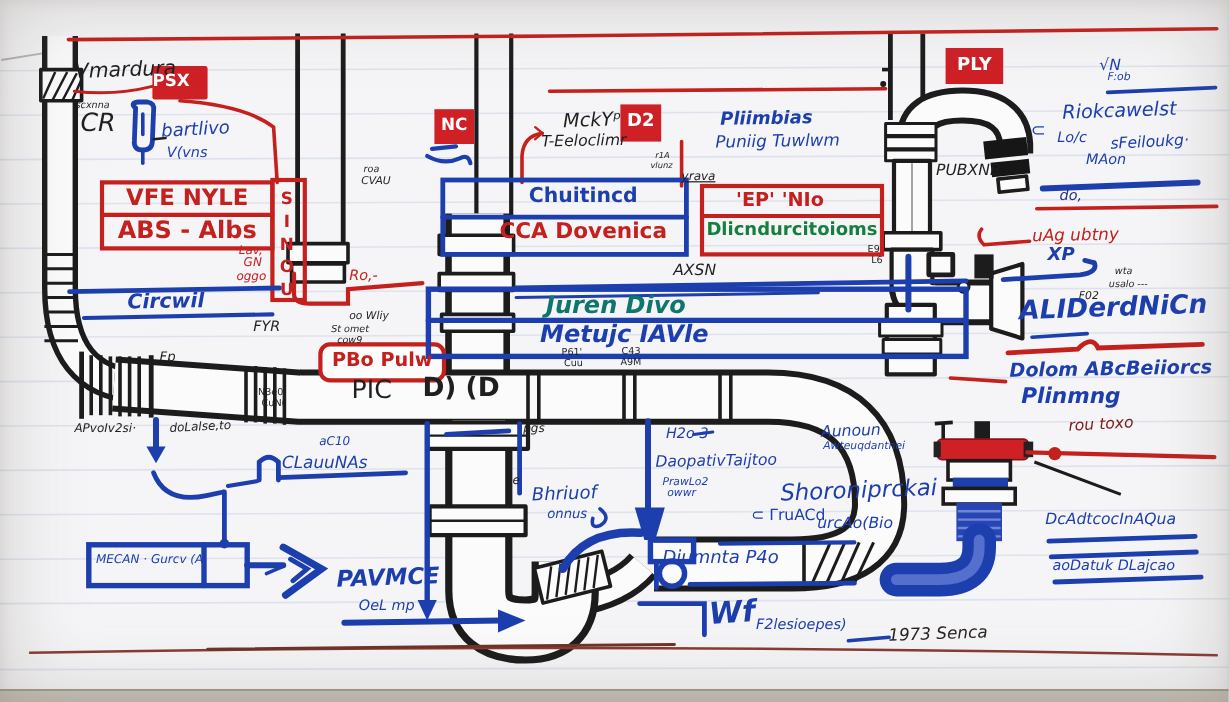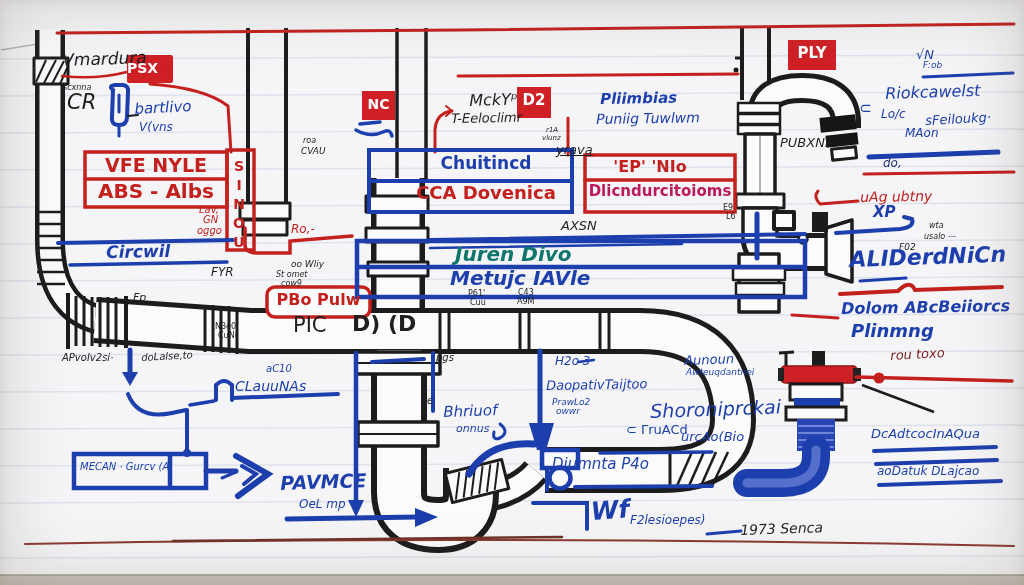--- a/index.html
+++ b/index.html
@@ -324,21 +324,21 @@
       <span class="lbl" style="left: 134px; top: 102px; font-size: 15px; color: rgb(29, 63, 174); transform: rotate(-3deg); font-style: italic;">bartlivo</span>
       <span class="lbl" style="left: 139px; top: 121px; font-size: 12px; color: rgb(29, 63, 174); font-style: italic;">V(vns</span>
       <span class="lbl" style="left: 127px; top: 61px; font-size: 14px; color: rgb(255, 255, 255); font-weight: bold; width: 46px; ">PSX</span>
       <span class="lbl" style="left: 303px; top: 137px; font-size: 8px; color: rgb(31, 31, 31); font-style: italic;">roa</span>
       <span class="lbl" style="left: 301px; top: 147px; font-size: 9px; color: rgb(31, 31, 31); font-style: italic;">CVAU</span>
       <span class="lbl" style="left: 362px; top: 97px; font-size: 14px; color: rgb(255, 255, 255); font-weight: bold; width: 33px; text-align: center;">NC</span>
       <span class="lbl" style="left: 469px; top: 93px; font-size: 16px; color: rgb(31, 31, 31); transform: rotate(-2deg); font-style: italic;">MckYᵖ</span>
       <span class="lbl" style="left: 451px; top: 112px; font-size: 13px; color: rgb(31, 31, 31); transform: rotate(-1deg); font-style: italic;">T-Eeloclimr</span>
       <span class="lbl" style="left: 546px; top: 127px; font-size: 7px; color: rgb(31, 31, 31); font-style: italic;">r1A</span>
       <span class="lbl" style="left: 542px; top: 135px; font-size: 7px; color: rgb(31, 31, 31); font-style: italic;">vlunz</span>
-      <span class="lbl" style="left: 556px; top: 143px; font-size: 13px; color: rgb(31, 31, 31); font-style: italic; text-decoration: underline;">yrava</span>
+      <span class="lbl" style="left: 568px; top: 143px; font-size: 10px; color: rgb(31, 31, 31); font-style: italic; text-decoration: underline;">yrava</span>
       <span class="lbl" style="left: 517px; top: 93px; font-size: 15px; color: rgb(255, 255, 255); font-weight: bold; width: 34px; text-align: center;">D2</span>
       <span class="lbl" style="left: 600px; top: 92px; font-size: 15px; color: rgb(29, 63, 174); transform: rotate(-1deg); font-weight: bold; font-style: italic;">Pliimbias</span>
       <span class="lbl" style="left: 596px; top: 112px; font-size: 14px; color: rgb(29, 63, 174); transform: rotate(-1deg); font-style: italic;">Puniig Tuwlwm</span>
       <span class="lbl" style="left: 788px; top: 46px; font-size: 15px; color: rgb(255, 255, 255); font-weight: bold; width: 48px; text-align: center;">PLY</span>
       <span class="lbl" style="left: 780px; top: 136px; font-size: 13px; color: rgb(31, 31, 31); font-style: italic;">PUBXNB</span>
       <span class="lbl" style="left: 723px; top: 204px; font-size: 8px; color: rgb(31, 31, 31);">E9</span>
       <span class="lbl" style="left: 726px; top: 213px; font-size: 8px; color: rgb(31, 31, 31);">L6</span>
       <span class="lbl" style="left: 916px; top: 48px; font-size: 13px; color: rgb(29, 63, 174); font-style: italic;">√N</span>
       <span class="lbl" style="left: 923px; top: 61px; font-size: 9px; color: rgb(29, 63, 174); font-style: italic;">F:ob</span>
       <span class="lbl" style="left: 885px; top: 86px; font-size: 16px; color: rgb(29, 63, 174); transform: rotate(-2deg); font-style: italic;">Riokcawelst</span>
@@ -350,21 +350,21 @@
       <span class="lbl" style="left: 85px; top: 156px; font-size: 19px; color: rgb(196, 32, 29); font-weight: bold; width: 142px; text-align: center;">VFE NYLE</span>
       <span class="lbl" style="left: 85px; top: 181px; font-size: 20px; color: rgb(196, 32, 29); font-weight: bold; width: 142px; text-align: center;">ABS - Albs</span>
       <span class="lbl" style="left: 199px; top: 205px; font-size: 10px; color: rgb(196, 32, 29); font-style: italic;">Lav,</span>
       <span class="lbl" style="left: 203px; top: 215px; font-size: 10px; color: rgb(196, 32, 29); font-style: italic;">GN</span>
       <span class="lbl" style="left: 197px; top: 226px; font-size: 10px; color: rgb(196, 32, 29); font-style: italic;">oggo</span>
       <span class="lbl vert" style="left: 232px; top: 158px; font-size: 14px; color: rgb(196, 32, 29); font-weight: bold;">SINOU</span>
       <span class="lbl" style="left: 291px; top: 223px; font-size: 12px; color: rgb(196, 32, 29); font-style: italic;">Ro,-</span>
       <span class="lbl" style="left: 400px; top: 155px; font-size: 17px; color: rgb(29, 63, 174); font-weight: bold; width: 172px; text-align: center;">Chuitincd</span>
       <span class="lbl" style="left: 400px; top: 184px; font-size: 18px; color: rgb(196, 32, 29); font-weight: bold; width: 172px; text-align: center;">CCA Dovenica</span>
       <span class="lbl" style="left: 585px; top: 159px; font-size: 16px; color: rgb(196, 32, 29); font-weight: bold; width: 130px; text-align: center;">'EP' 'NIo</span>
-      <span class="lbl" style="left: 585px; top: 184px; font-size: 15px; color: #be185d; font-weight: bold; width: 150px; text-align: center;">Dlicndurcitoioms</span>
+      <span class="lbl" style="left: 585px; top: 184px; font-size: 15px; color: #15803d; font-weight: bold; width: 150px; text-align: center;">Dlicndurcitoioms</span>
       <span class="lbl" style="left: 561px; top: 219px; font-size: 13px; color: rgb(31, 31, 31); font-style: italic;">AXSN</span>
       <span class="lbl" style="left: 106px; top: 244px; font-size: 17px; color: rgb(29, 63, 174); transform: rotate(-1deg); font-weight: bold; font-style: italic;">Circwil</span>
       <span class="lbl" style="left: 455px; top: 244px; font-size: 20px; color: #0f766e; font-weight: bold; font-style: italic;">Juren Divo</span>
       <span class="lbl" style="left: 450px; top: 268px; font-size: 20px; color: rgb(29, 63, 174); font-weight: bold; font-style: italic;">Metujc IAVle</span>
       <span class="lbl" style="left: 468px; top: 290px; font-size: 8px; color: rgb(31, 31, 31);">P61'</span>
       <span class="lbl" style="left: 470px; top: 299px; font-size: 8px; color: rgb(31, 31, 31);">Cuu</span>
       <span class="lbl" style="left: 518px; top: 289px; font-size: 8px; color: rgb(31, 31, 31);">C43</span>
       <span class="lbl" style="left: 517px; top: 298px; font-size: 8px; color: rgb(31, 31, 31);">A9M</span>
       <span class="lbl" style="left: 291px; top: 260px; font-size: 9px; color: rgb(31, 31, 31); font-style: italic;">oo Wliy</span>
       <span class="lbl" style="left: 276px; top: 271px; font-size: 8px; color: rgb(31, 31, 31); font-style: italic;">St omet</span>

